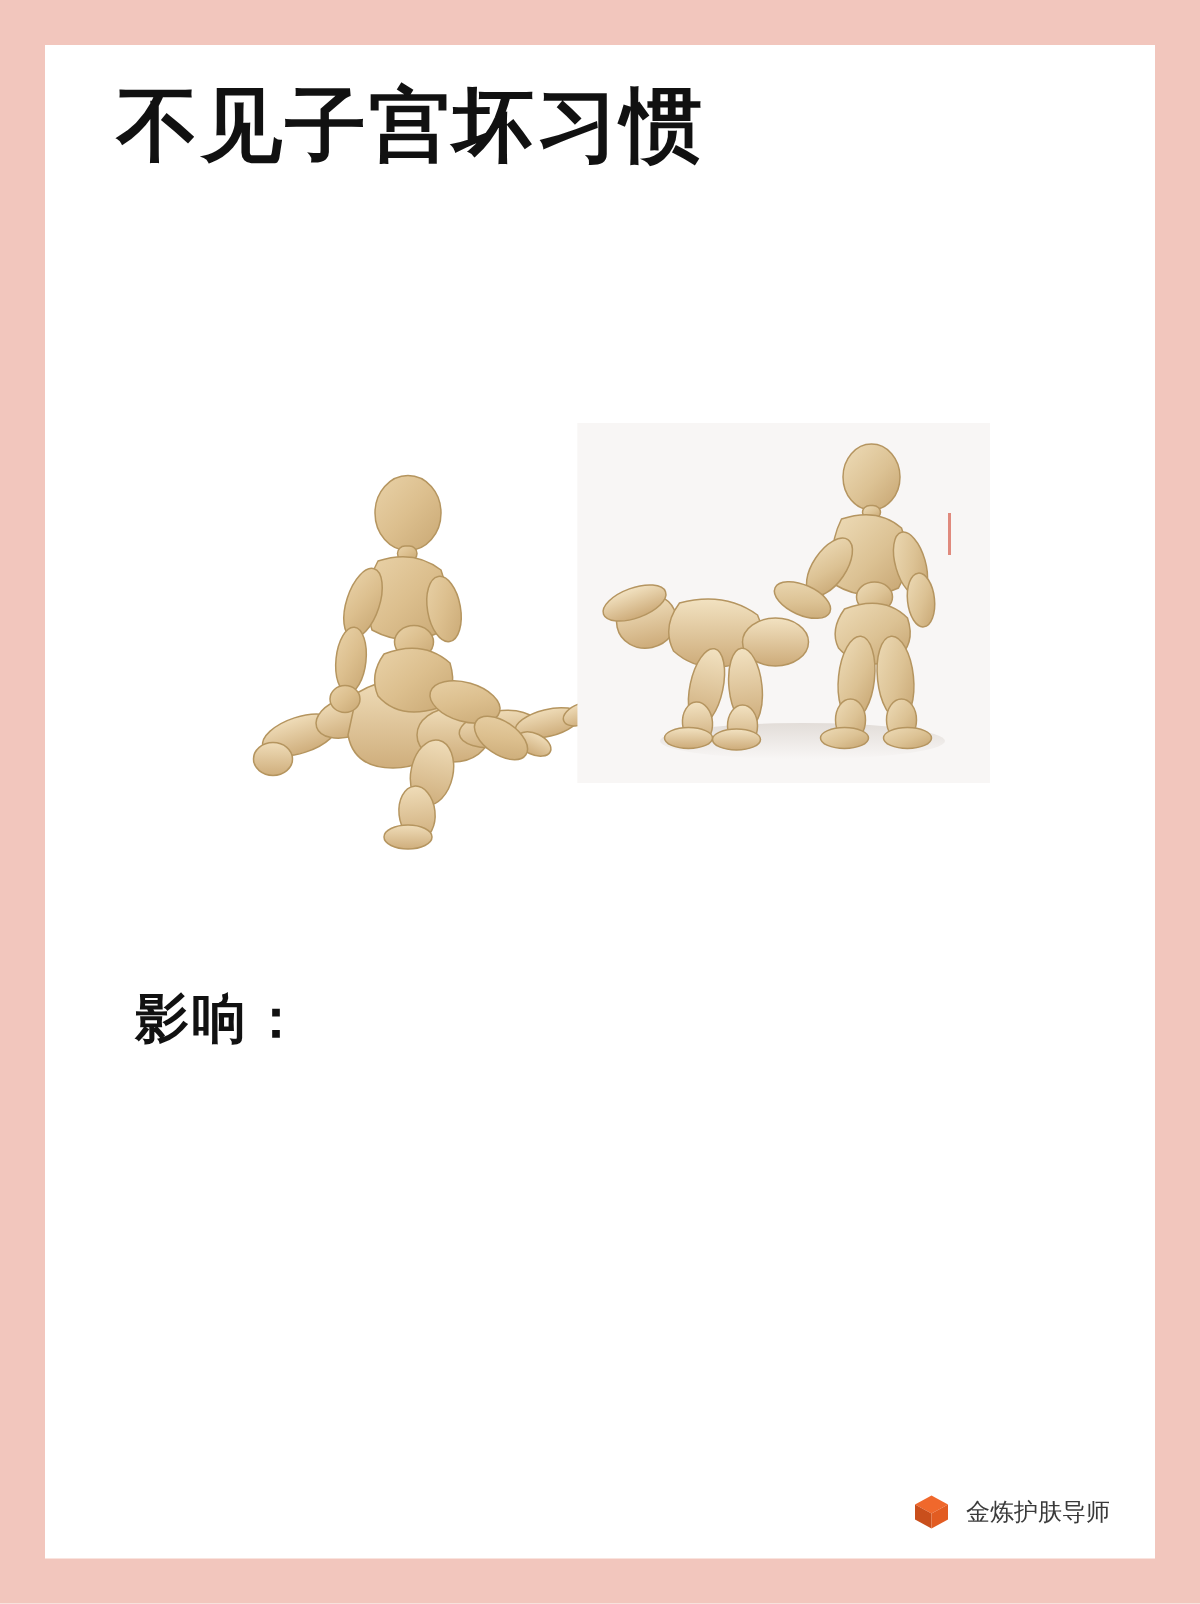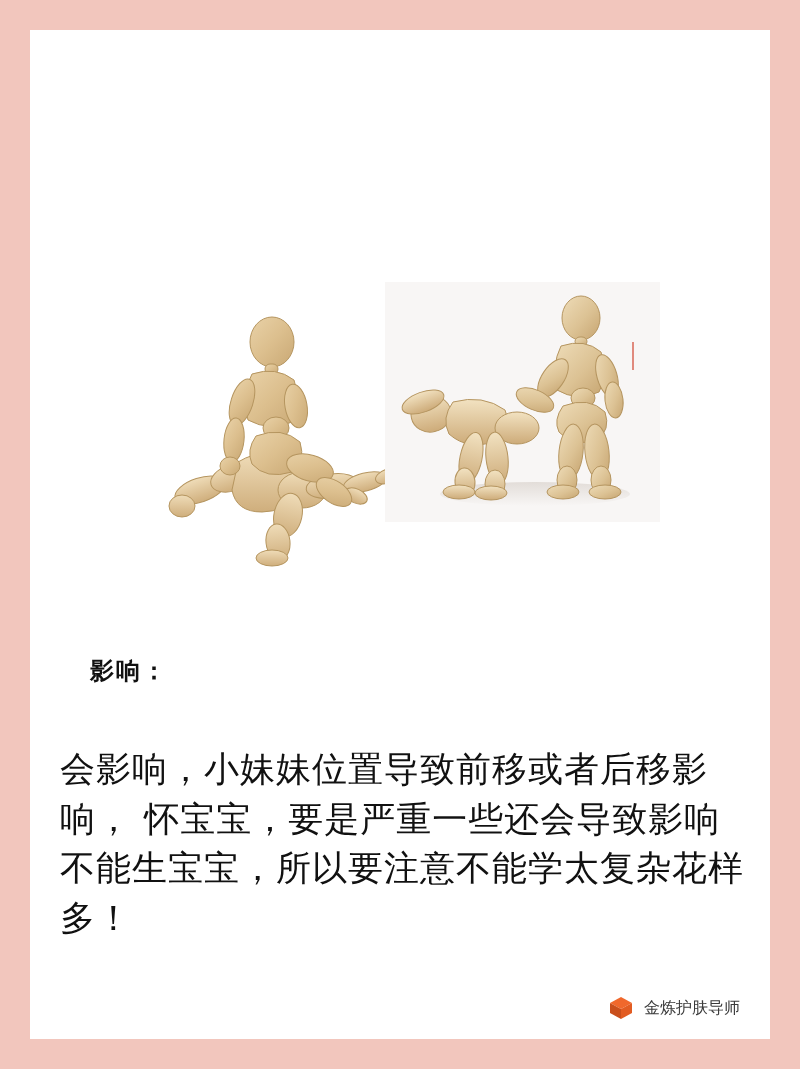--- a/index.html
+++ b/index.html
@@ -59,21 +59,21 @@
     height: 240px;
     background: #f7f5f4;
     overflow: hidden;
   }
   
   .fig { position: absolute; }
   .section-label {
     position: absolute;
     left: 60px;
     top: 625px;
-    font-size: 24px;
+    font-size: 36px;
     font-weight: bold;
     color: #111111;
     letter-spacing: 2px;
     text-align: right;
   }
   .body-text {
     position: absolute;
     left: 30px;
     top: 715px;
     width: 690px;
@@ -101,20 +101,21 @@
     font-size: 16px;
     color: #3a3a3a;
     white-space: nowrap;
   }
 </style>
 </head>
 <body>
 
 <div class="poster">
 
+  <div class="title">不见子宫坏习惯</div>
 
 
   <div class="photo-area">
 
     <svg class="fig" style="left:130px; top:50px;" width="290" height="260" viewBox="0 0 290 260">
       <defs>
         <linearGradient id="wood1" x1="0" y1="0" x2="1" y2="1">
           <stop offset="0%" stop-color="#e9d2a8"></stop>
           <stop offset="50%" stop-color="#dcbf8e"></stop>
           <stop offset="100%" stop-color="#c9a874"></stop>
@@ -234,21 +235,20 @@
           <ellipse cx="216" cy="198" rx="10" ry="14"></ellipse>
           <ellipse cx="220" cy="210" rx="16" ry="7"></ellipse>
         </g>
         <line x1="248" y1="60" x2="248" y2="88" stroke="#e08a7d" stroke-width="2"></line>
       </svg>
     </div>
   </div>
 
   <div class="section-label">影响：</div>
 
-  <div class="body-text">会影响，小妹妹位置导致前移或者后移影响， 怀宝宝，要是严重一些还会导致影响不能生宝宝，所以要注意不能学太复杂花样多！</div>
 
   <div class="credit">
     <span class="credit-logo">
       <svg width="30" height="26" viewBox="0 0 30 26">
         <polygon points="4,8 15,2 26,8 15,14" fill="#f0682c"></polygon>
         <polygon points="4,8 15,14 15,24 4,18" fill="#c94f1c"></polygon>
         <polygon points="26,8 15,14 15,24 26,18" fill="#e25c22"></polygon>
       </svg>
     </span>
     <span class="credit-text">金炼护肤导师</span>

